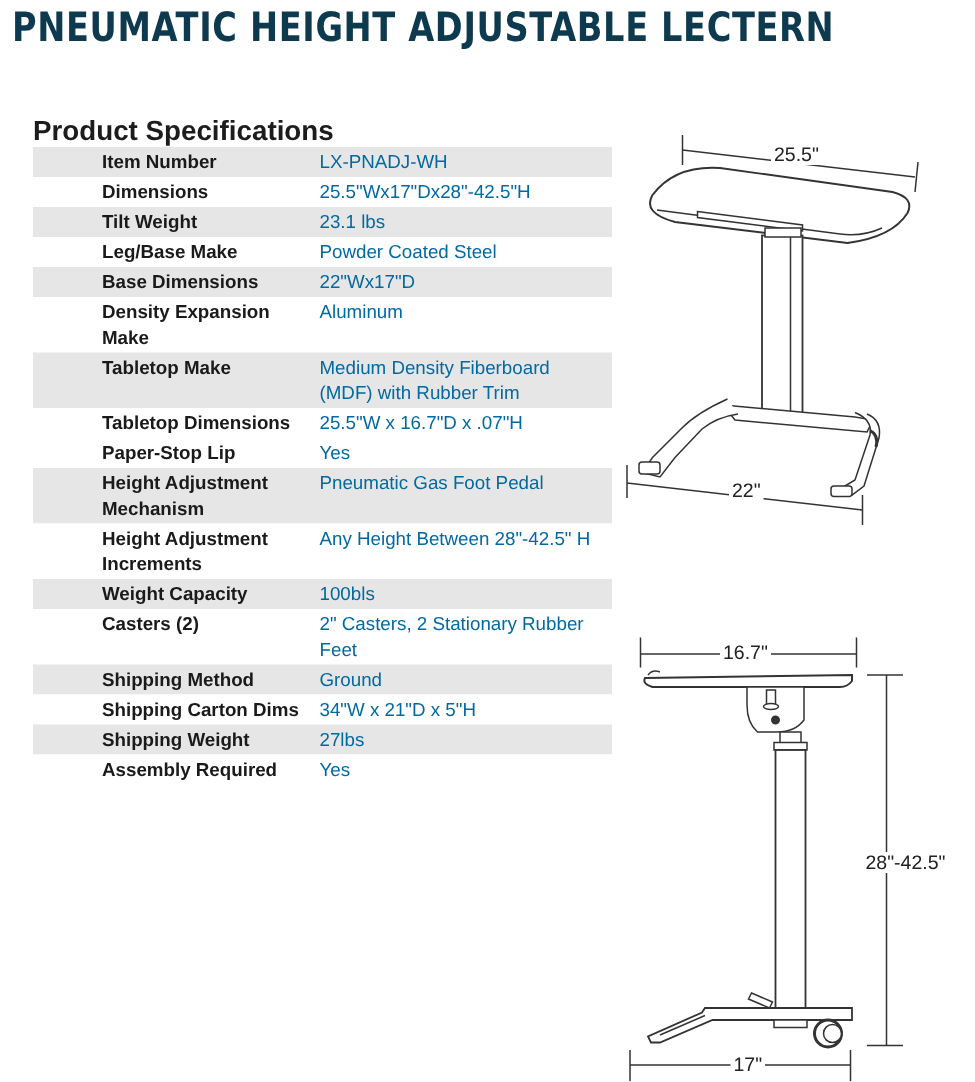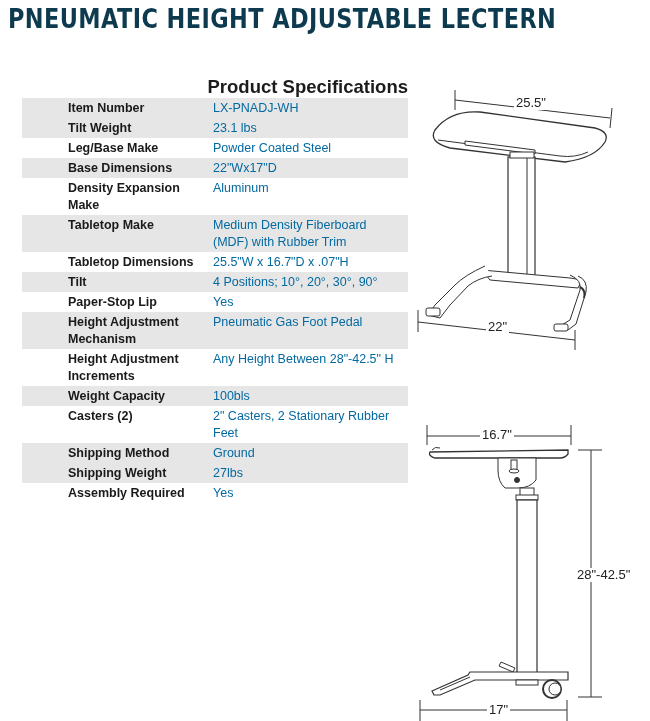--- a/index.html
+++ b/index.html
@@ -10,21 +10,21 @@
       position: absolute; left: 8px; top: 2px;
       font-family: "DejaVu Sans", sans-serif;
       font-weight: bold; font-size: 27px; letter-spacing: 0.5px;
       color: #0d3a4e; text-transform: uppercase;
       transform: scaleX(0.83); transform-origin: left top;
       white-space: nowrap; line-height: 34px;
     }
 
     .spec-section { position: absolute; left: 22px; top: 76px; width: 386px; }
     .spec-heading {
-      text-align: right; font-family: "Liberation Sans", sans-serif;
+      text-align: left; font-family: "Liberation Sans", sans-serif;
       font-weight: bold; font-size: 18.5px; color: #1c1c1c;
       line-height: 22px; height: 22px; padding-left: 0; margin-left: 0;
     }
     .spec-table { width: 386px; border-collapse: collapse; }
     .spec-table tr { }
     .spec-table tr.odd td { background: #e6e6e6; }
     .spec-table tr.even td { background: #ffffff; }
     .spec-table td {
       font-family: "Liberation Sans", sans-serif; font-size: 12.5px;
       line-height: 17px; padding: 1.5px 6px 1.5px 7px; vertical-align: top;
@@ -45,20 +45,24 @@
 <h1 class="page-title">Pneumatic Height Adjustable Lectern</h1>
 
 <section class="spec-section">
   <h2 class="spec-heading">Product Specifications</h2>
   <table class="spec-table">
     <tbody>
       <tr class="odd">
         <td class="label">Item Number</td>
         <td class="value">LX-PNADJ-WH</td>
       </tr>
+      <tr class="even">
+        <td class="label">Dimensions</td>
+        <td class="value">25.5"Wx17"Dx28"-42.5"H</td>
+      </tr>
       <tr class="odd">
         <td class="label">Tilt Weight</td>
         <td class="value">23.1 lbs</td>
       </tr>
       <tr class="even">
         <td class="label">Leg/Base Make</td>
         <td class="value">Powder Coated Steel</td>
       </tr>
       <tr class="odd">
         <td class="label">Base Dimensions</td>
@@ -69,24 +73,20 @@
         <td class="value">Aluminum</td>
       </tr>
       <tr class="odd">
         <td class="label">Tabletop Make</td>
         <td class="value">Medium Density Fiberboard (MDF) with Rubber Trim</td>
       </tr>
       <tr class="even">
         <td class="label">Tabletop Dimensions</td>
         <td class="value">25.5"W x 16.7"D x .07"H</td>
       </tr>
-      <tr class="odd">
-        <td class="label">Tilt</td>
-        <td class="value">4 Positions; 10°, 20°, 30°, 90°</td>
-      </tr>
       <tr class="even">
         <td class="label">Paper-Stop Lip</td>
         <td class="value">Yes</td>
       </tr>
       <tr class="odd">
         <td class="label">Height Adjustment Mechanism</td>
         <td class="value">Pneumatic Gas Foot Pedal</td>
       </tr>
       <tr class="even">
         <td class="label">Height Adjustment Increments</td>
@@ -96,20 +96,24 @@
         <td class="label">Weight Capacity</td>
         <td class="value">100bls</td>
       </tr>
       <tr class="even">
         <td class="label">Casters (2)</td>
         <td class="value">2" Casters, 2 Stationary Rubber Feet</td>
       </tr>
       <tr class="odd">
         <td class="label">Shipping Method</td>
         <td class="value">Ground</td>
+      </tr>
+      <tr class="even">
+        <td class="label">Shipping Carton Dims</td>
+        <td class="value">34"W x 21"D x 5"H</td>
       </tr>
       <tr class="odd">
         <td class="label">Shipping Weight</td>
         <td class="value">27lbs</td>
       </tr>
       <tr class="even">
         <td class="label">Assembly Required</td>
         <td class="value">Yes</td>
       </tr>
     </tbody>

